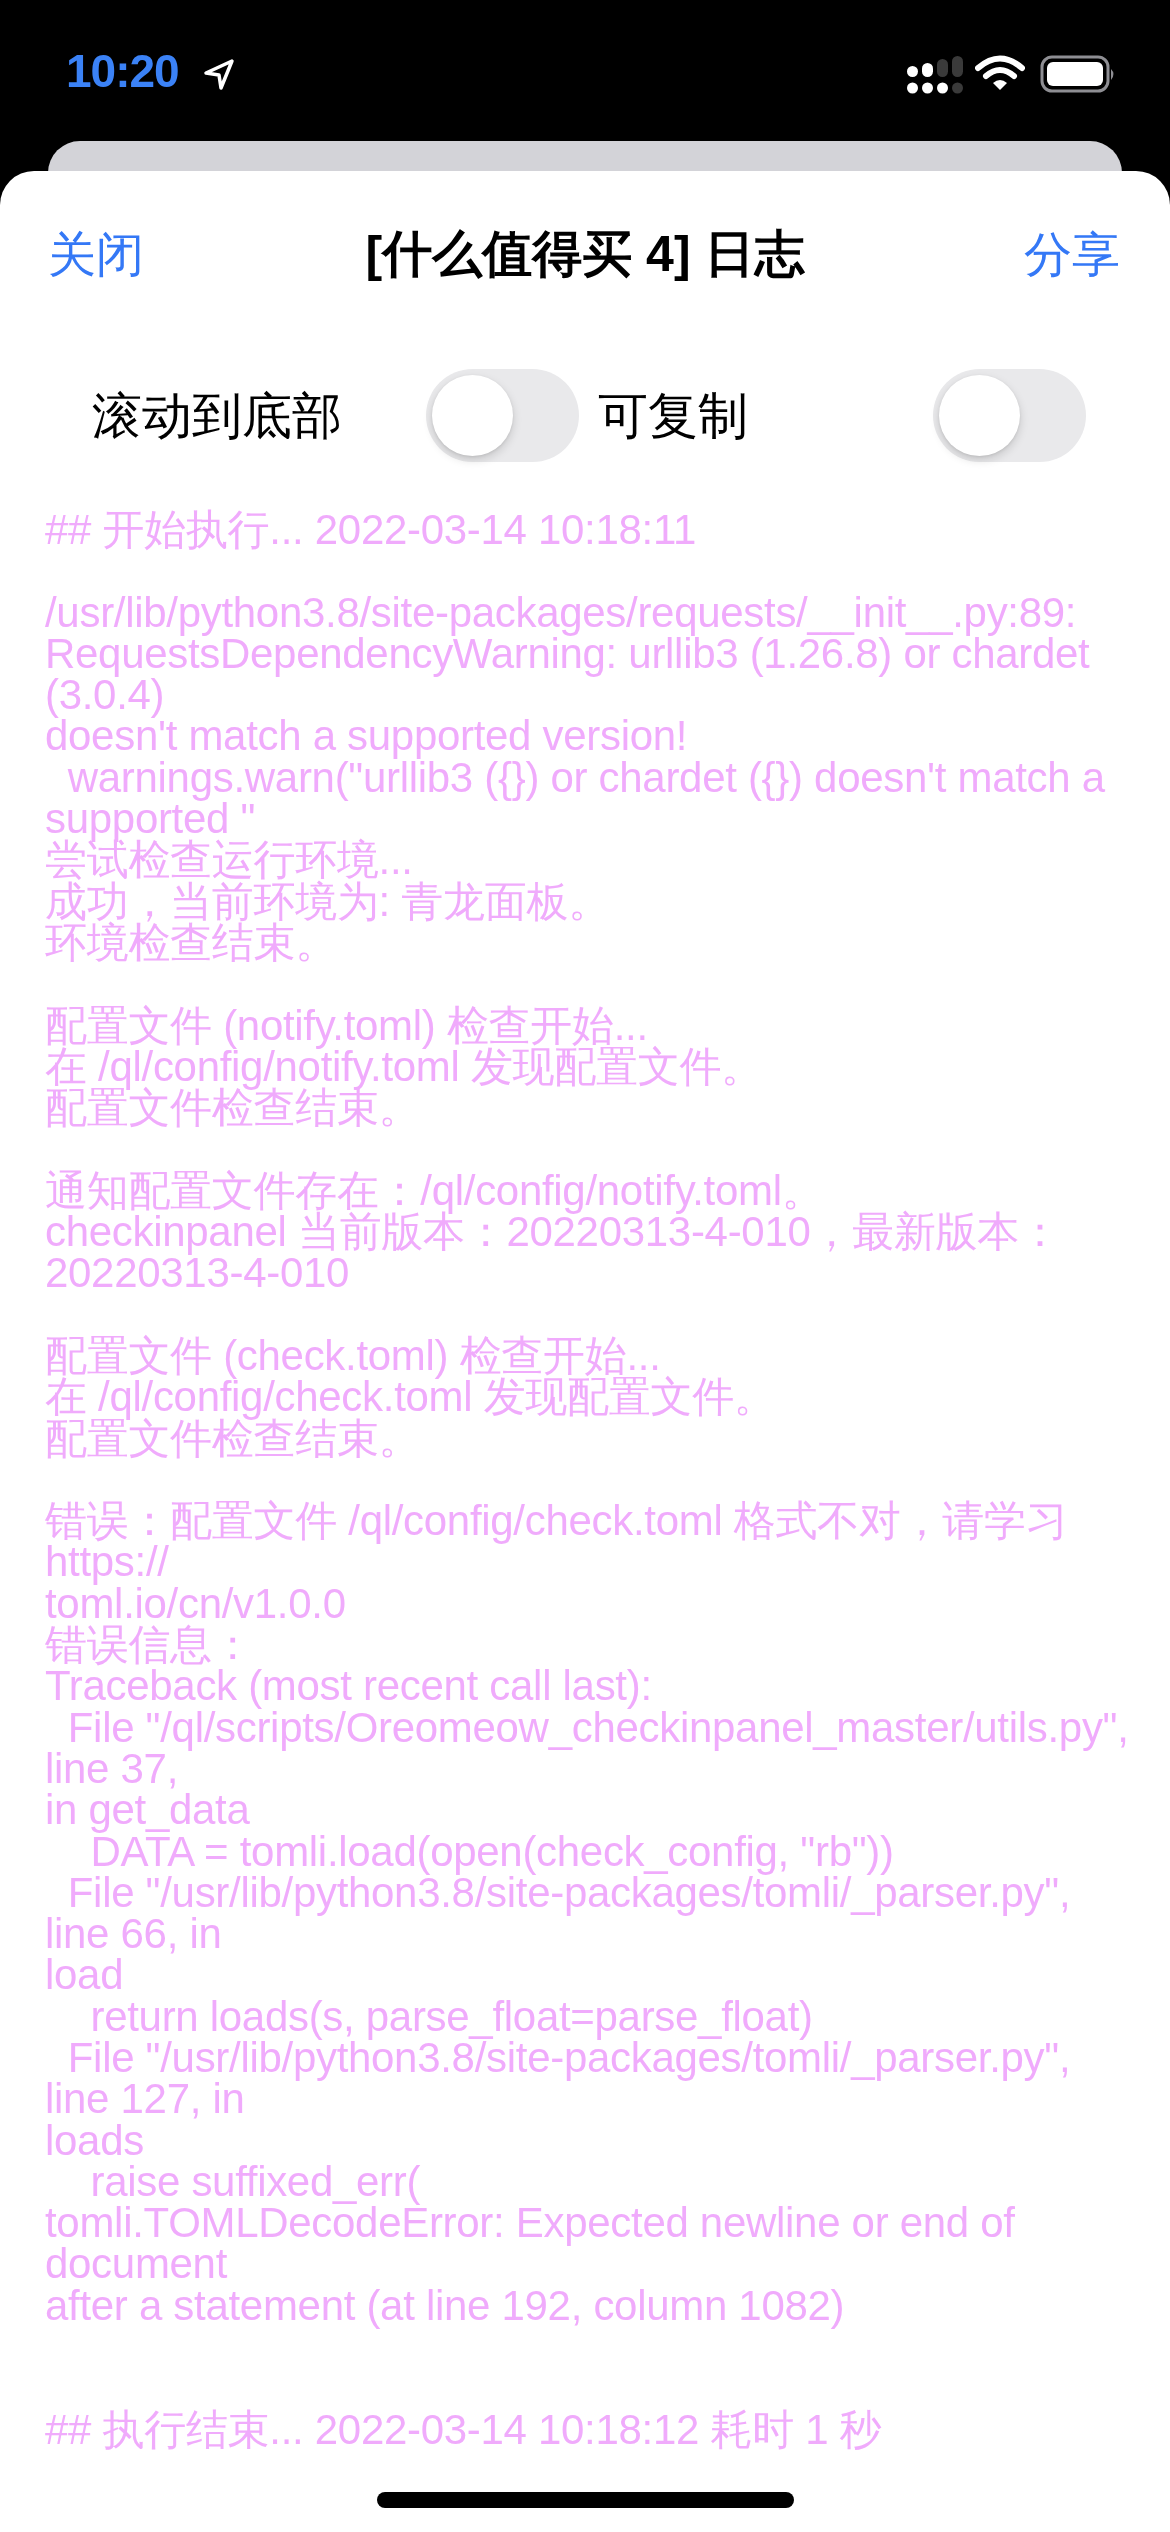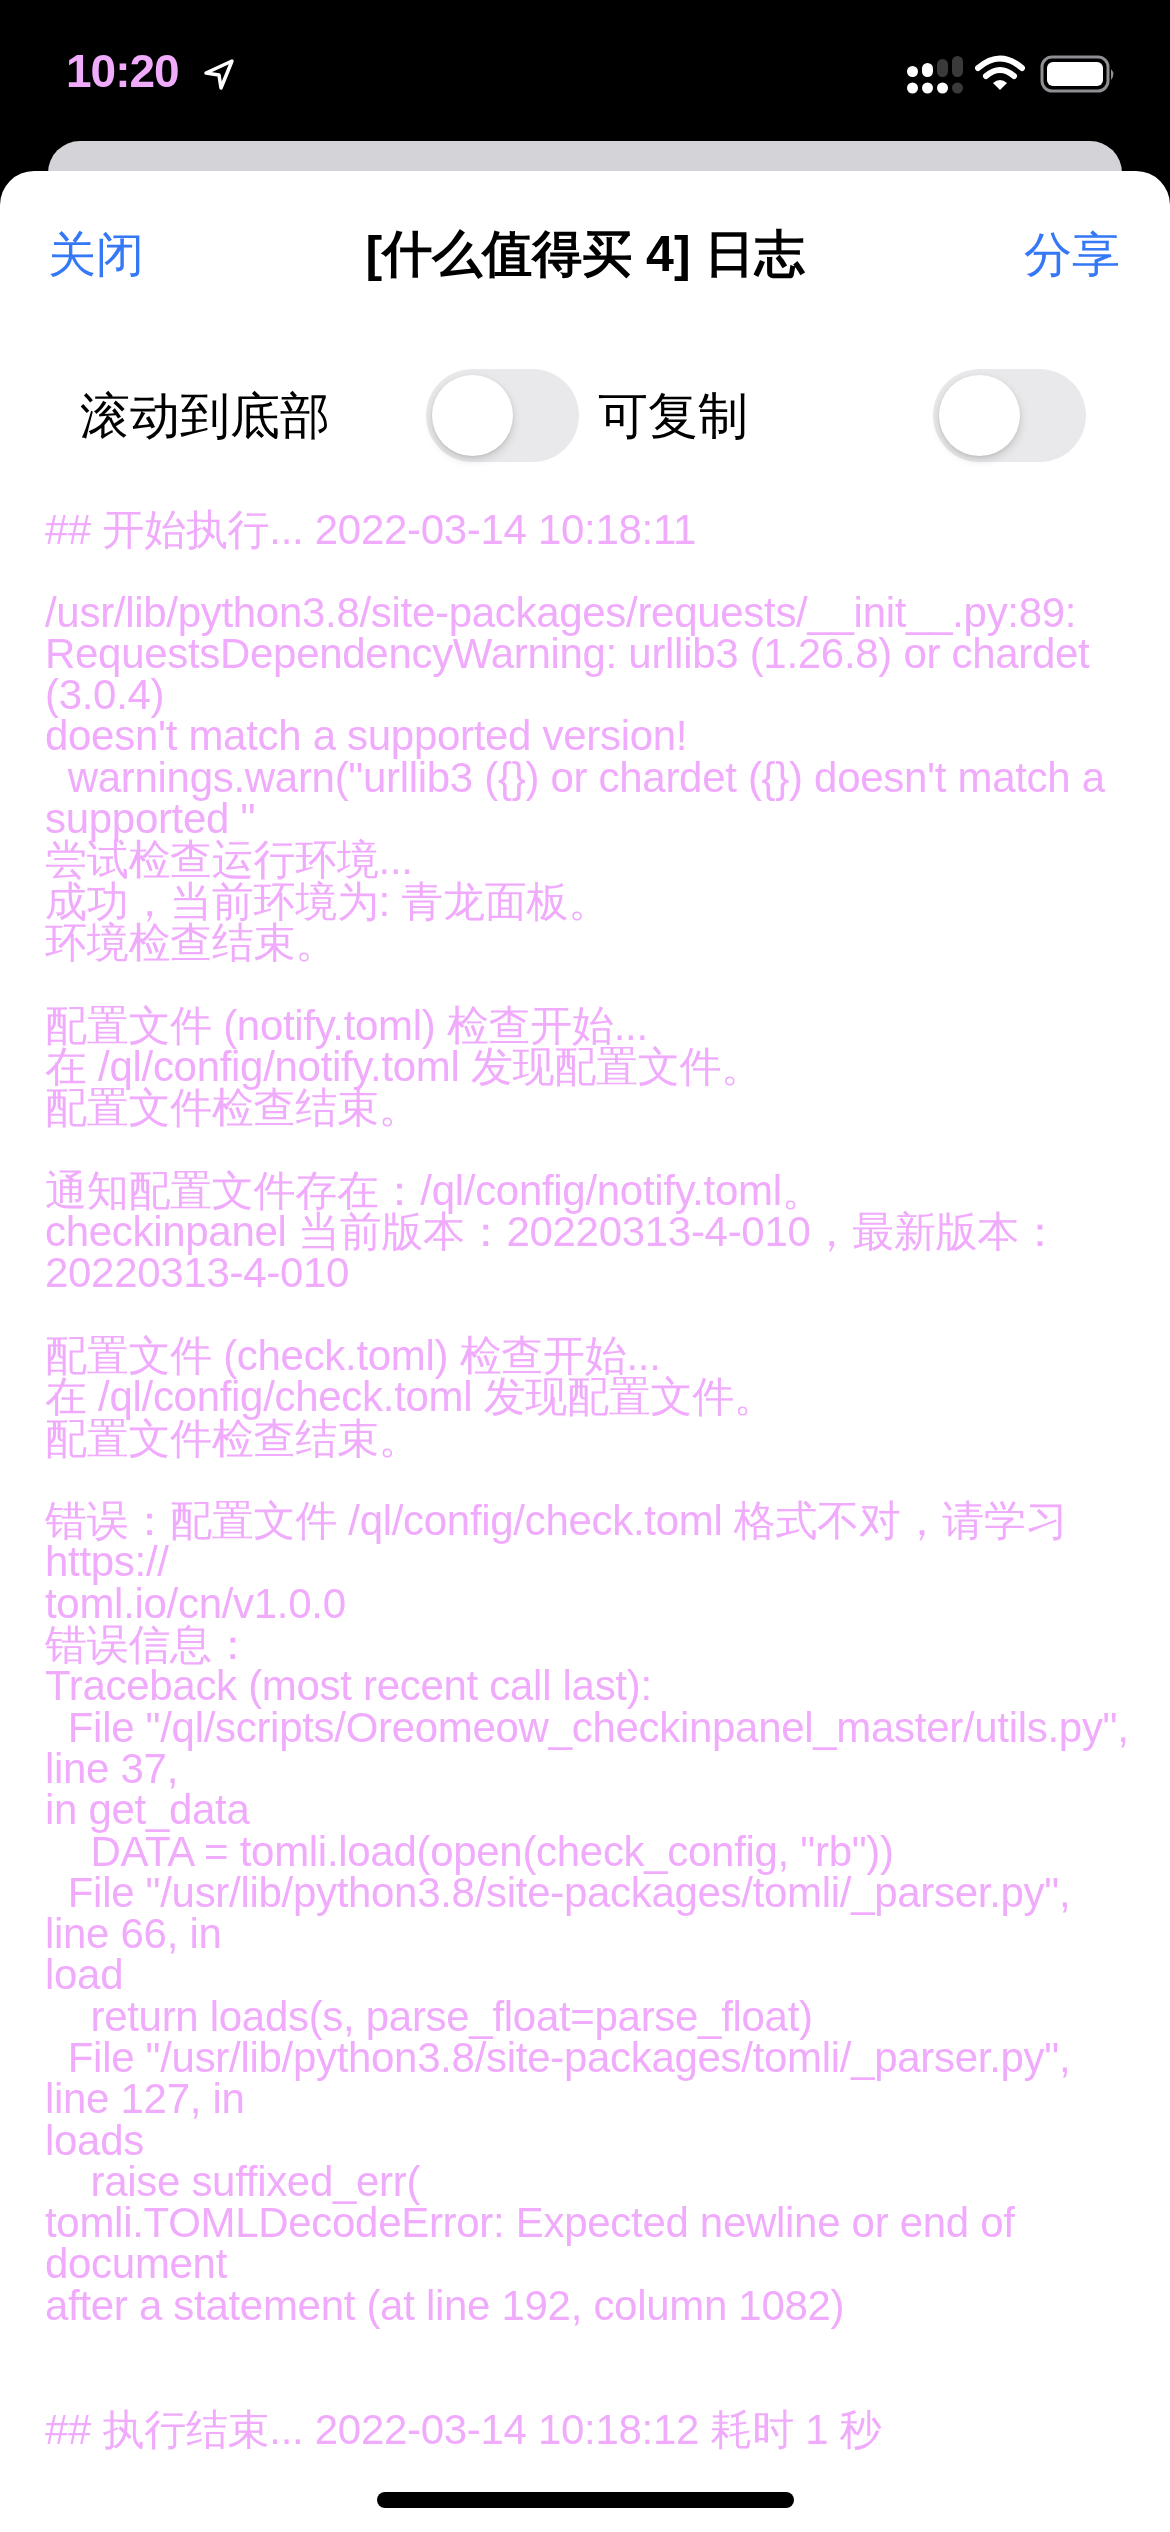--- a/index.html
+++ b/index.html
@@ -4,21 +4,21 @@
 <style>
   html, body {
     margin: 0; padding: 0;
     width: 1170px; height: 2532px;
     background: #000;
     overflow: hidden;
     font-family: "Liberation Sans", "DejaVu Sans", sans-serif;
   }
   .status-bar {
     position: absolute; left: 0; top: 0; width: 1036px; height: 140px;
-    color: #f0abfc;
+    color: #3b82f6;
   }
   .status-time {
     position: absolute; left: 66px; top: 44px;
     font-size: 46px; font-weight: 600; letter-spacing: -1px;
     font-family: "Liberation Sans", sans-serif;
   }
   .loc-icon { position: absolute; left: 202px; top: 58px; width: 34px; height: 34px; }
   .signal-icon { position: absolute; left: 907px; top: 56px; width: 72px; height: 38px; }
   .wifi-icon { position: absolute; left: 975px; top: 55px; width: 50px; height: 38px; }
   .battery-icon { position: absolute; left: 1040px; top: 55px; width: 78px; height: 40px; }
@@ -37,21 +37,21 @@
   }
   .nav-close { left: 48px; }
   .nav-share { right: 50px; margin-left: 35px; }
   .nav-title {
     position: absolute; left: 0; width: 1170px; top: 218px; text-align: center;
     font-size: 50px; font-weight: bold; color: #000; line-height: 72px;
   }
   .opt-label {
     position: absolute; top: 380px; font-size: 50px; color: #000; line-height: 72px;
   }
-  .opt-label.l1 { left: 80px; }
+  .opt-label.l1 { left: 92px; }
   .opt-label.l2 { left: 598px; }
   .toggle {
     position: absolute; top: 369px; width: 153px; height: 93px;
     background: #e9e9eb; border-radius: 47px; cursor: pointer;
   }
   .toggle.t1 { left: 426px; }
   .toggle.t2 { left: 933px; }
   .toggle .knob {
     position: absolute; left: 6px; top: 6px; width: 81px; height: 81px;
     border-radius: 50%; background: #fff;

